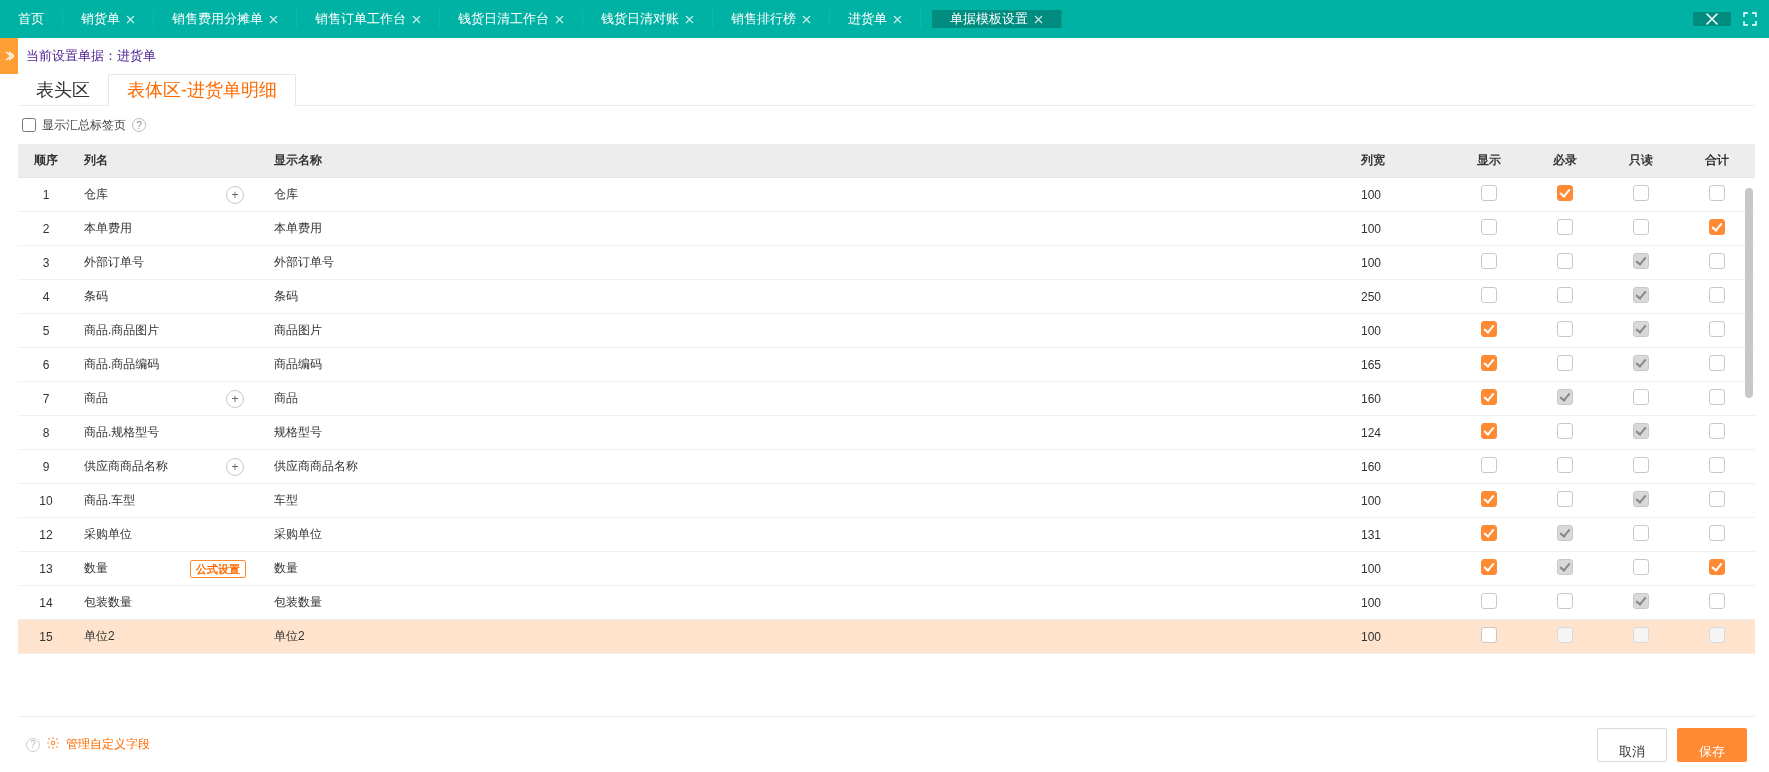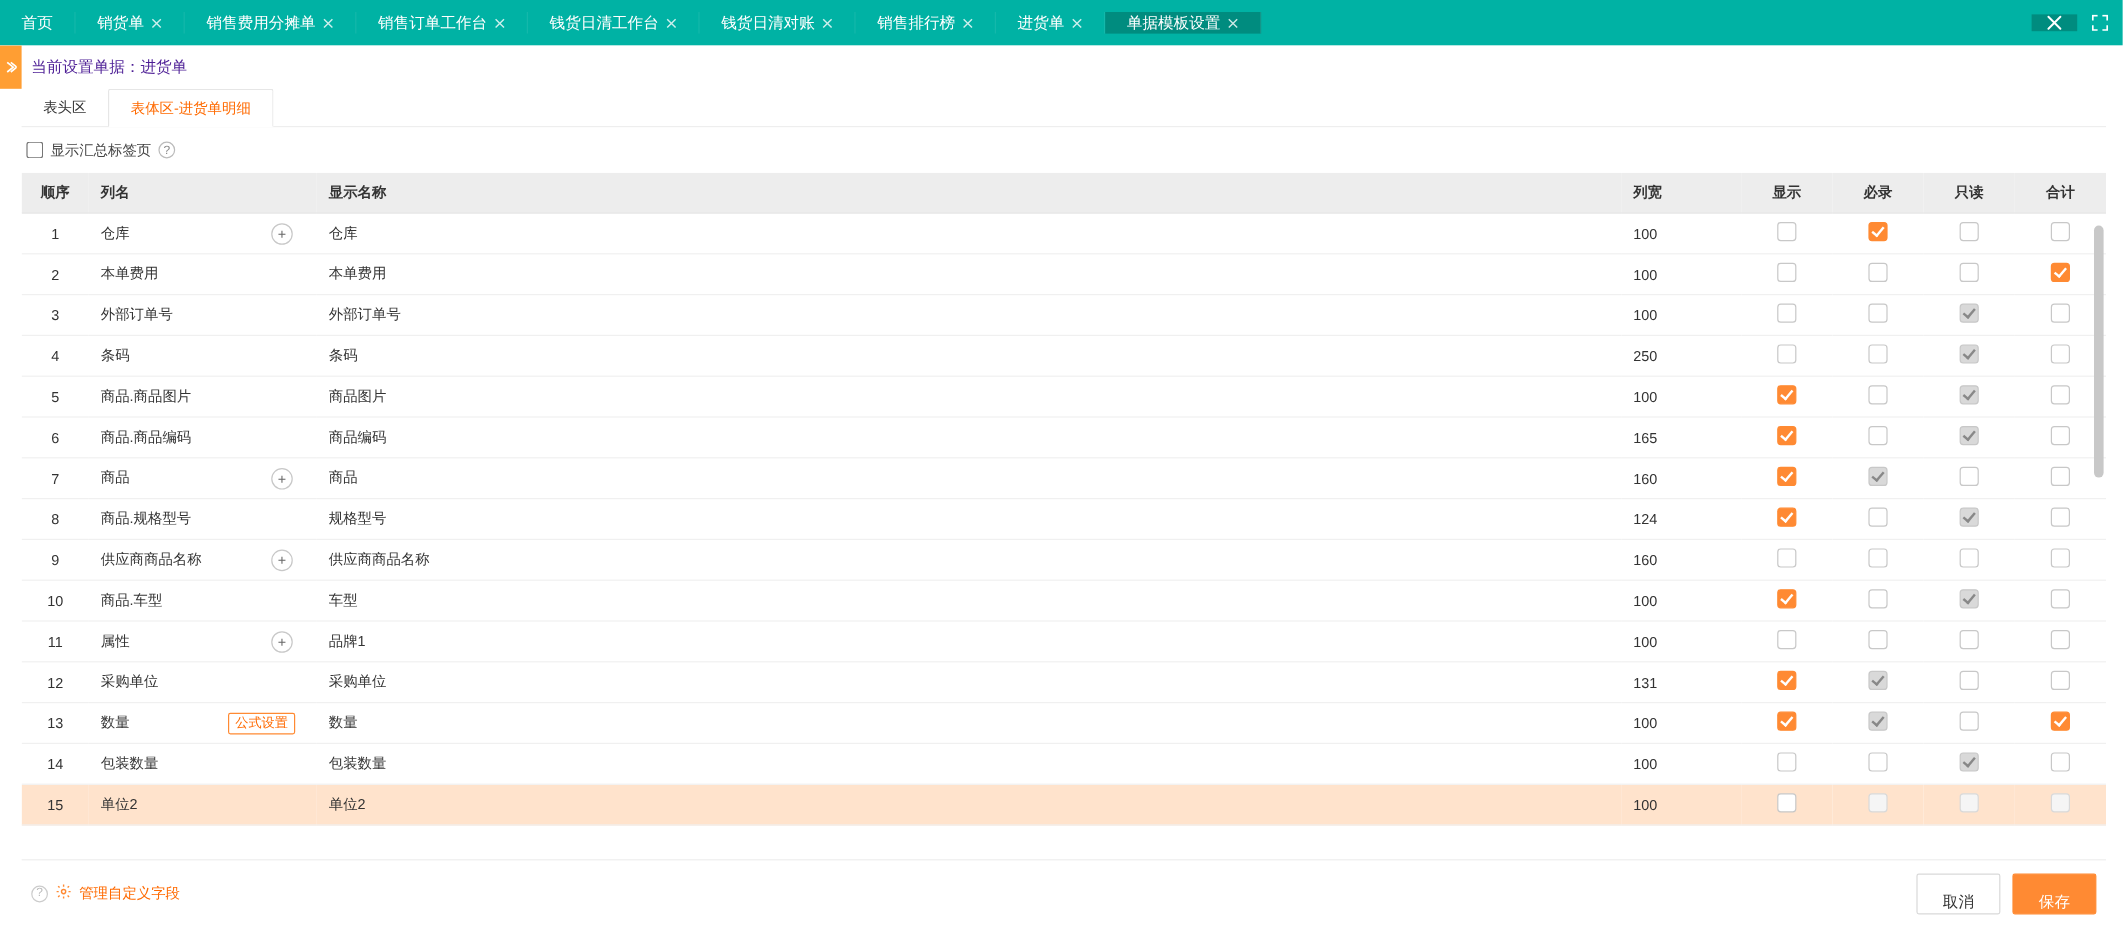--- a/index.html
+++ b/index.html
@@ -1,45 +1,45 @@
 <!DOCTYPE html>
 <html><head>
   <meta charset="utf-8">
   <style>
     * { box-sizing: border-box; margin:0; padding:0; }
     body { font-family: "Microsoft YaHei","PingFang SC",Arial,sans-serif; font-size:13px; color:#333; background:#fff; -webkit-font-smoothing:antialiased; }
     
     .topbar { height:38px; background:#00b2a4; display:flex; align-items:center; color:#fff; position:relative; }
     .topbar .tab { display:flex; align-items:center; padding:0 18px; cursor:pointer; font-size:13px; white-space:nowrap; border-right:1px solid rgba(255,255,255,.08); }
-    .topbar .tab.active { background:#008c7f; }
+    .topbar .tab.active { background:#008c7f;margin-left:11px; }
     .topbar .tab .close { margin-left:6px; font-size:11px; opacity:.8; display:inline-flex; }
     .topbar .spacer { flex:1; }
     .topbar .iconbtn { width:38px; display:flex; align-items:center; justify-content:center; cursor:pointer; }
     .topbar .iconbtn.dark { background:#008c7f; }
     
     .handle { position:absolute; left:0; top:38px; width:18px; height:36px; background:#ff9e33; color:#fff; display:flex; align-items:center; justify-content:center; font-size:12px; cursor:pointer; z-index:5; }
     
     .page { position:absolute; top:38px; left:0; right:0; bottom:0; display:flex; flex-direction:column; padding:0 14px 0 18px; }
     .context-line { height:36px; display:flex; align-items:center; font-size:13px; color:#4c1d95; padding-left:8px; }
     
     .subtabs { display:flex; height:32px; border-bottom:1px solid #eee; }
-    .subtabs .stab { padding:0 18px; display:flex; align-items:center; cursor:pointer; font-size:12px; color:#333; }
+    .subtabs .stab { padding:0 18px; display:flex; align-items:center; cursor:pointer; font-size:18px; color:#333; }
     .subtabs .stab.active { color:#ff6a00; border:1px solid #e6e6e6; border-bottom:1px solid #fff; margin-bottom:-1px; border-radius:2px 2px 0 0; background:#fff; }
     
     .opts { display:flex; align-items:center; height:38px; font-size:12px; color:#444; gap:6px; padding-left:4px; }
     .help-q { width:14px; height:14px; border:1px solid #bbb; color:#888; border-radius:50%; font-size:10px; display:inline-flex; align-items:center; justify-content:center; }
     
     .table-viewport { flex:1; overflow-y:auto; position:relative; }
     table.grid { width:100%; border-collapse:collapse; table-layout:fixed; }
     table.grid th { background:#ededed; color:#333; font-weight:600; font-size:12px; text-align:left; padding:8px 10px; border-bottom:1px solid #e6e6e6; }
     table.grid td { padding:7px 10px; font-size:12px; color:#333; border-bottom:1px solid #f0f0f0; }
     table.grid tr.sel { background:#ffe3cc;padding-left:46px; }
     table.grid td.center, table.grid th.center { text-align:center; }
     .plusbtn { width:18px; height:18px; border:1px solid #c8c8c8; border-radius:50%; background:#fff; display:inline-flex; align-items:center; justify-content:center; font-size:12px; color:#666; cursor:pointer; float:right; margin-right:10px; }
-    .formula-tag { display:inline-block; border:1px solid #ff8a33; color:#ff6a00; font-size:11px; padding:0 5px; height:18px; line-height:16px; border-radius:2px; float:right; margin-right:8px; cursor:pointer; }
+    .formula-tag { display:inline-block; border:1px solid #ff8a33; color:#ff6a00; font-size:11px; padding:0 5px; height:18px; line-height:16px; border-radius:2px; float:right; margin-right:8px; cursor:pointer;font-weight:bold; }
     
     .ck { width:16px; height:16px; border:1px solid #c8c8c8; border-radius:3px; background:#fff; display:inline-block; position:relative; }
     .ck.on { background:#ff8a33; border-color:#ff8a33; }
     .ck.on::after { content:""; position:absolute; left:4px; top:1px; width:4px; height:8px; border:2px solid #fff; border-top:none; border-left:none; transform:rotate(40deg); }
     .ck.disabled { background:#f5f5f5; border-color:#d9d9d9; }
     .ck.disabled.on { background:#d9d9d9; border-color:#c8c8c8; }
     .ck.disabled.on::after { border-color:#888; }
     
     .vscroll { position:absolute; right:2px; top:44px; width:8px; height:210px; background:#c8c8c8; border-radius:4px; }
     
@@ -294,30 +294,20 @@
             <td class="center">10</td>
             <td><span>商品.车型</span></td>
             <td>车型</td>
             <td>100</td>
             <td class="center"><span class="ck on"></span></td>
             <td class="center"><span class="ck"></span></td>
             <td class="center"><span class="ck on disabled"></span></td>
             <td class="center"><span class="ck"></span></td>
           </tr>
           <tr>
-            <td class="center">11</td>
-            <td><span>属性</span><span class="plusbtn">+</span></td>
-            <td>品牌1</td>
-            <td>100</td>
-            <td class="center"><span class="ck"></span></td>
-            <td class="center"><span class="ck"></span></td>
-            <td class="center"><span class="ck"></span></td>
-            <td class="center"><span class="ck"></span></td>
-          </tr>
-          <tr>
             <td class="center">12</td>
             <td><span>采购单位</span></td>
             <td>采购单位</td>
             <td>131</td>
             <td class="center"><span class="ck on"></span></td>
             <td class="center"><span class="ck on disabled"></span></td>
             <td class="center"><span class="ck"></span></td>
             <td class="center"><span class="ck"></span></td>
           </tr>
           <tr>

